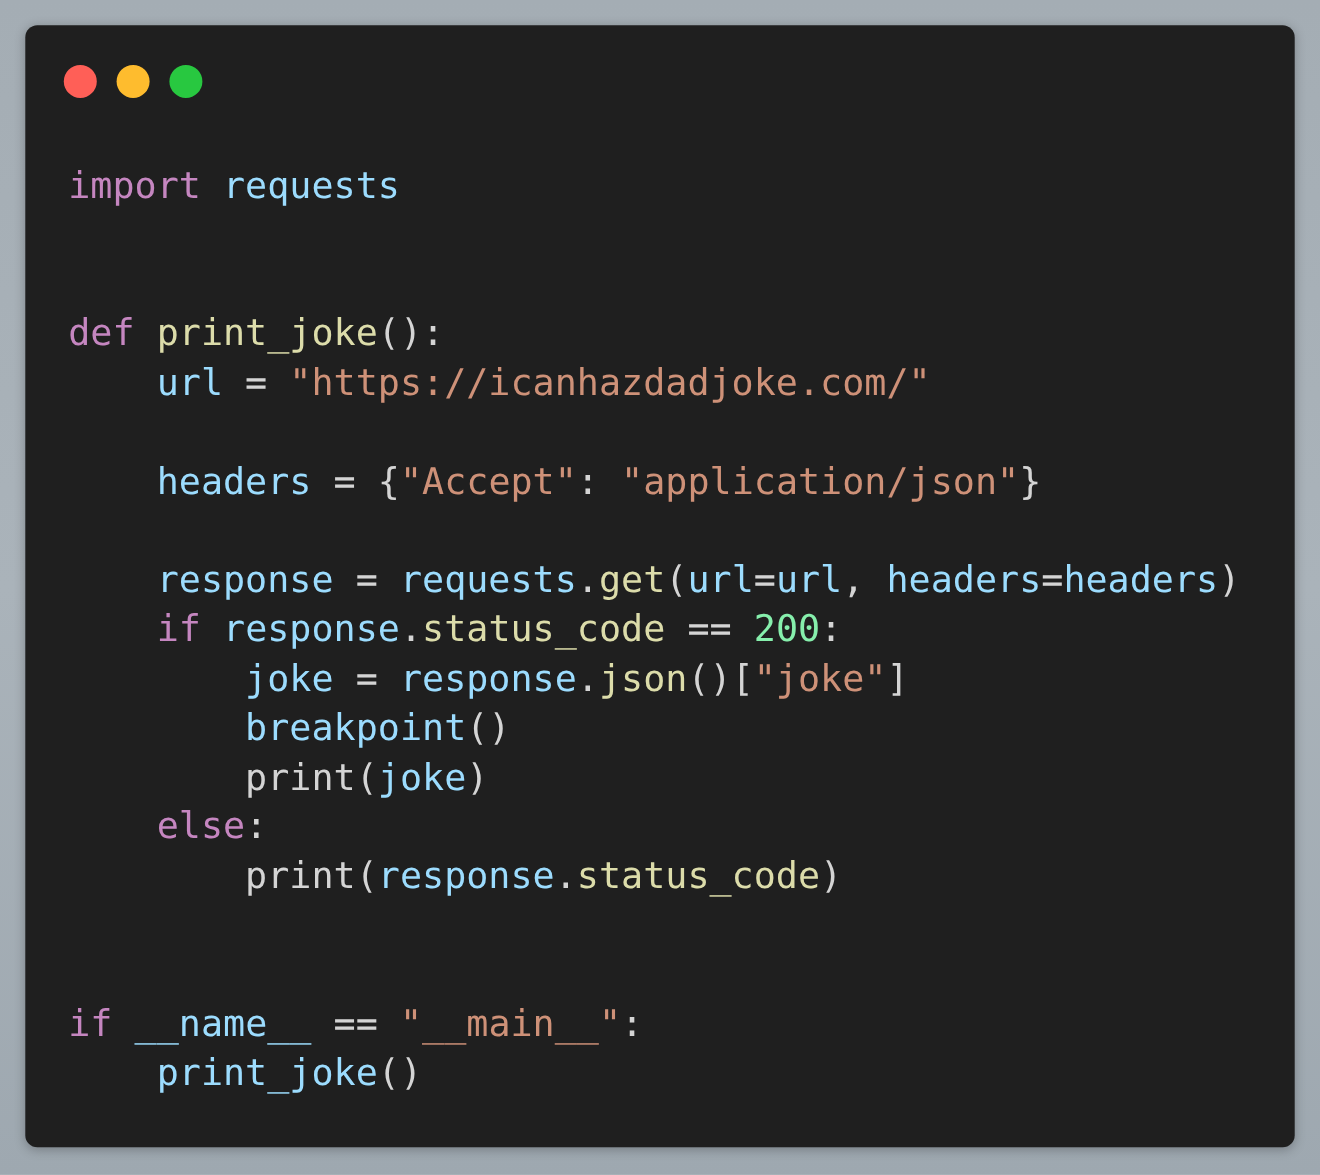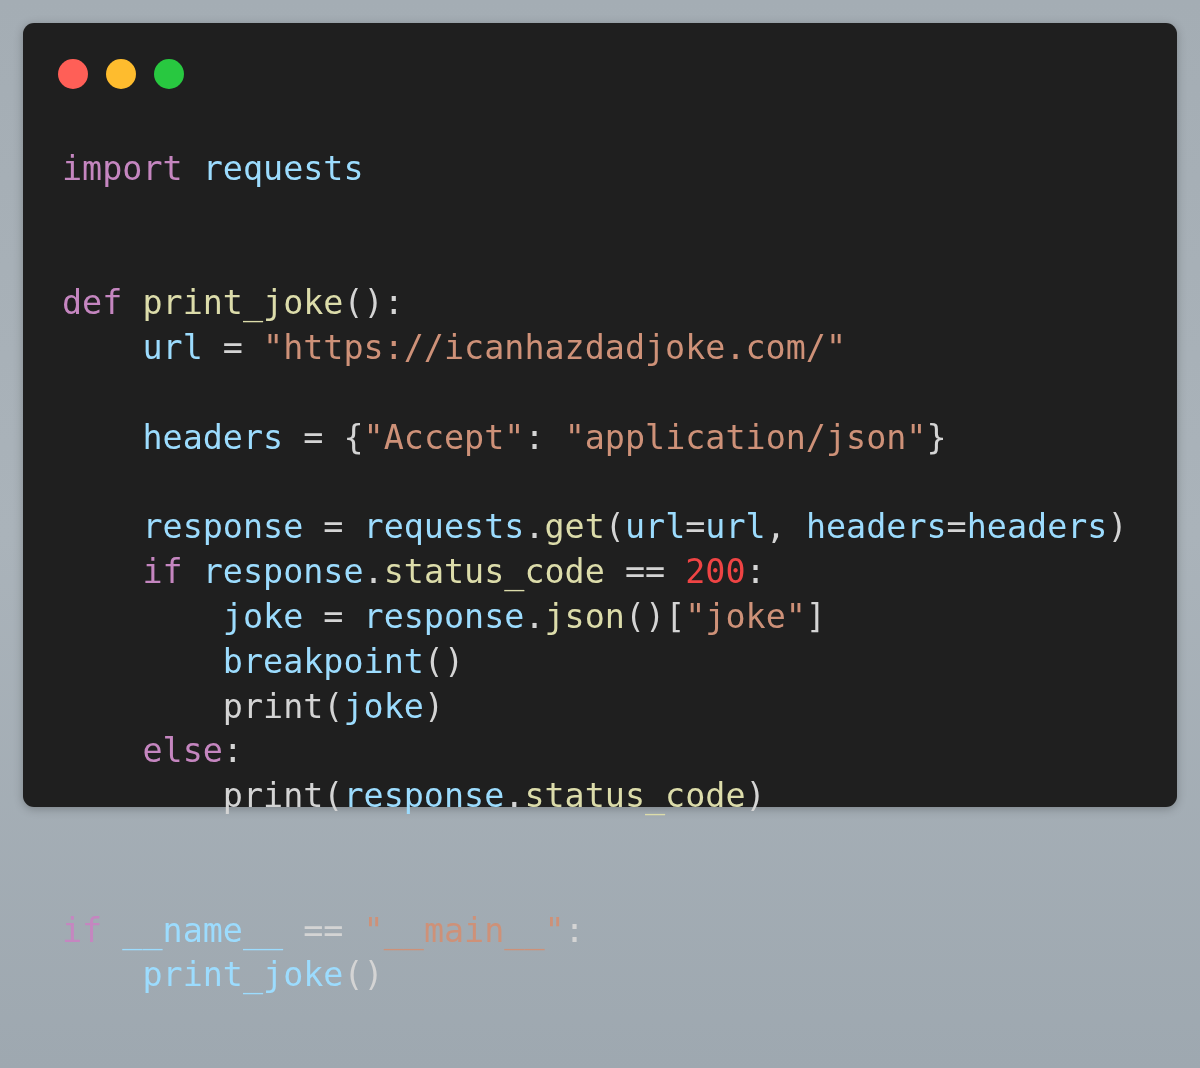--- a/index.html
+++ b/index.html
@@ -2,38 +2,38 @@
 <html><head>
 <meta charset="utf-8">
 <style>
   html, body { margin: 0; padding: 0; }
   body {
     width: 1200px; height: 1068px; overflow: hidden;
     background: linear-gradient(180deg, #a4adb4 0%, #aab3ba 50%, #9ea8b0 100%);
     position: relative;
   }
   .window {
-    position: absolute; left: 23px; top: 23px; width: 1154px; height: 784px;
+    position: absolute; left: 23px; top: 23px; width: 1154px; height: 1020px;
     background: #1f1f1f; border-radius: 11px;
     box-shadow: 0 2px 10px rgba(0,0,0,0.25);
   }
   .dots { position: absolute; left: 35px; top: 36px; display: flex; gap: 18px; }
   .dot { width: 30px; height: 30px; border-radius: 50%; }
   .code {
     position: absolute; left: 39px; top: 124px; margin: 0;
     font-family: "DejaVu Sans Mono", monospace;
     font-size: 33.4px; line-height: 44.8px; color: #d4d4d4;
     white-space: pre;
   }
   .line { display: block; height: 44.8px; }
   .kw { color: #c586c0; }
   .var { color: #9cdcfe; }
   .fn { color: #dcdcaa; }
   .str { color: #ce9178; }
-  .num { color: #ef4444; margin-top: 12px; }
+  .num { color: #86efac; margin-top: 12px; }
   .punc { color: #d4d4d4; }
   .builtin { color: #d4d4d4; text-align: right; }
 </style>
 </head>
 <body>
 
 <div class="window">
   <div class="dots">
     <div class="dot" style="background: rgb(255, 95, 87);"></div>
     <div class="dot" style="background: rgb(254, 188, 46);"></div>

